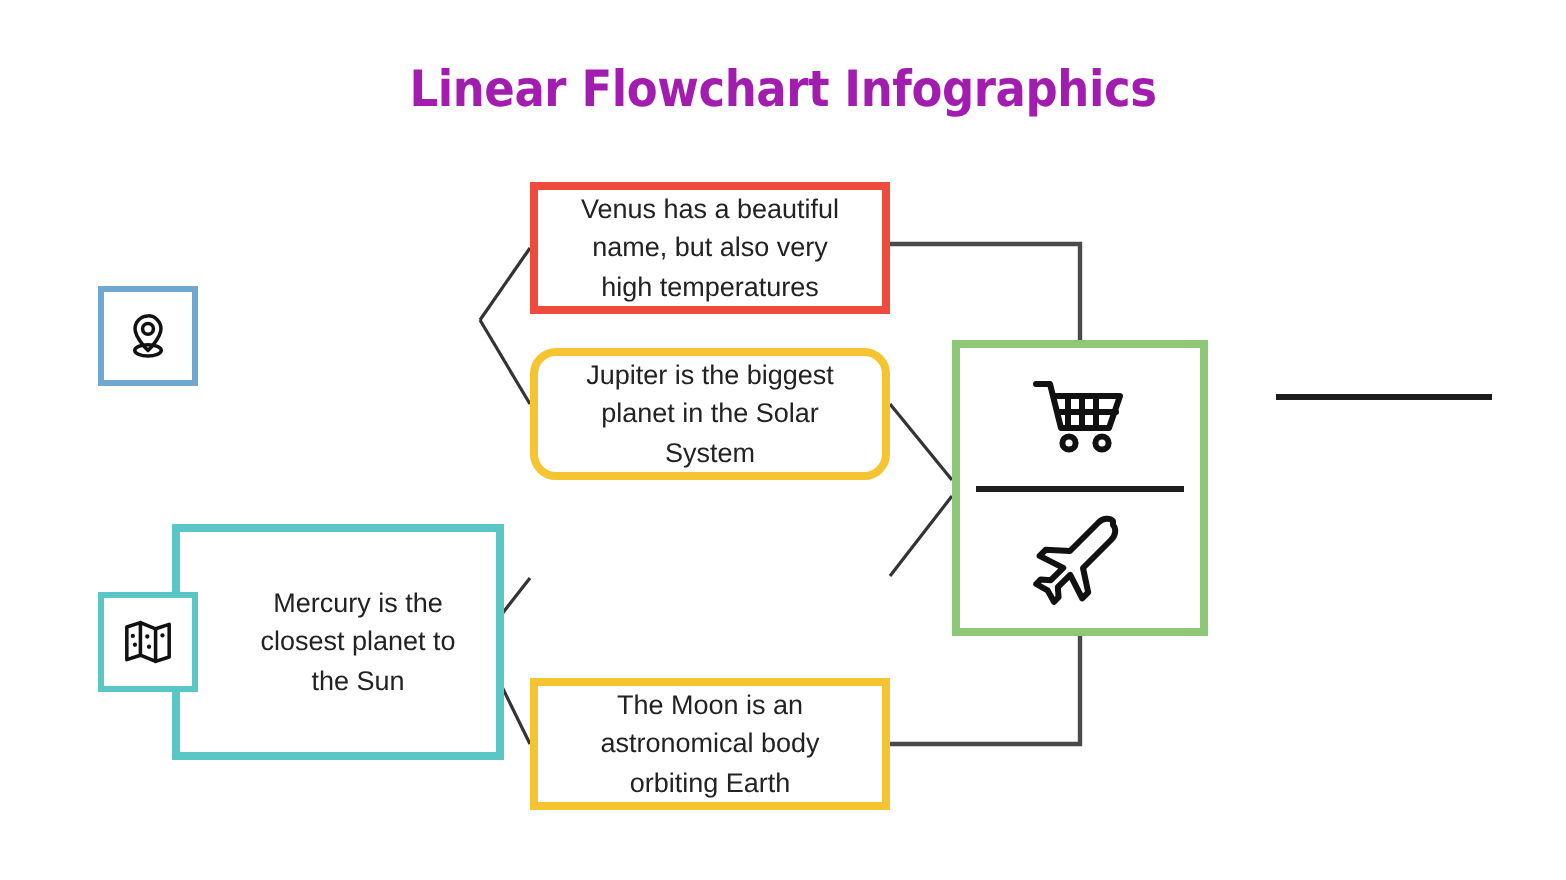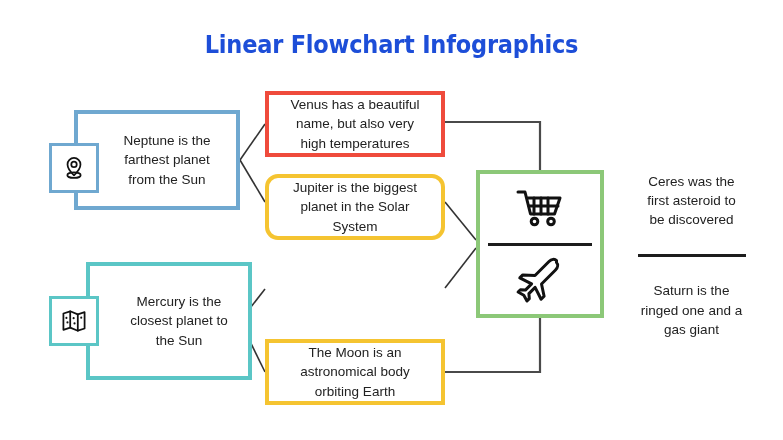--- a/index.html
+++ b/index.html
@@ -22,21 +22,21 @@
   
   #page-title {
     position: absolute;
     left: 0;
     top: 30px;
     width: 783px;
     text-align: center;
     font-size: 25px;
     font-weight: bold;
     letter-spacing: -0.2px;
-    color: #1d4ed8;
+    color: #a21caf;
     font-family: "DejaVu Sans Condensed", "Liberation Sans Narrow", "Liberation Sans", sans-serif;
     white-space: nowrap;
   }
 
   
   #connectors {
     position: absolute;
     left: 0;
     top: 0;
     width: 783px;
@@ -173,25 +173,20 @@
 
     <path d="M445 122 L540 122 L540 172" stroke="#4a4a4a" stroke-width="2.2" fill="none"></path>
 
     <path d="M445 202 L476 240" stroke="#333333" stroke-width="1.6" fill="none"></path>
 
     <path d="M445 288 L476 248" stroke="#333333" stroke-width="1.6" fill="none"></path>
 
     <path d="M445 372 L540 372 L540 316" stroke="#4a4a4a" stroke-width="2.2" fill="none"></path>
   </svg>
 
-  <div class="node stage1" id="node-neptune">
-    <div class="node-text">Neptune is the
-farthest planet
-from the Sun</div>
-  </div>
 
   <div class="icon-chip" id="chip-neptune">
     <svg width="28" height="28" viewBox="0 0 32 32" fill="none" stroke="#111111" stroke-width="2" stroke-linecap="round" stroke-linejoin="round">
       <path d="M16 4.5c-4.1 0-7.4 3.3-7.4 7.4 0 5.2 7.4 12.4 7.4 12.4s7.4-7.2 7.4-12.4c0-4.1-3.3-7.4-7.4-7.4z"></path>
       <circle cx="16" cy="11.9" r="3.1"></circle>
       <ellipse cx="16" cy="24.2" rx="7.6" ry="3.2"></ellipse>
     </svg>
   </div>
 
   <div class="node stage1" id="node-mercury">
@@ -246,22 +241,16 @@
     <div id="icon-divider"></div>
 
     <div class="panel-icon">
       <svg width="50" height="48" viewBox="0 0 50 48" fill="none" stroke="#111111" stroke-width="3" stroke-linecap="round" stroke-linejoin="round">
         <path d="M41.5 6.5c1.8 1.8 1.4 5.1-1 7.5L26.5 28l2.6 12.2-3 3-6-11.8-6.2 6.2.4 5-2.3 2.3-3.2-5.7-5.7-3.2 2.3-2.3 5 .4 6.2-6.2-11.8-6 3-3L20 19.5 34 5.5c2.4-2.4 5.7-2.8 7.5-1z"></path>
       </svg>
     </div>
   </div>
 
   <div id="right-column">
-    <div class="right-text">Ceres was the
-first asteroid to
-be discovered</div>
     <div id="right-divider"></div>
-    <div class="right-text">Saturn is the
-ringed one and a
-gas giant</div>
   </div>
 
 </div>
 
 </body></html>

